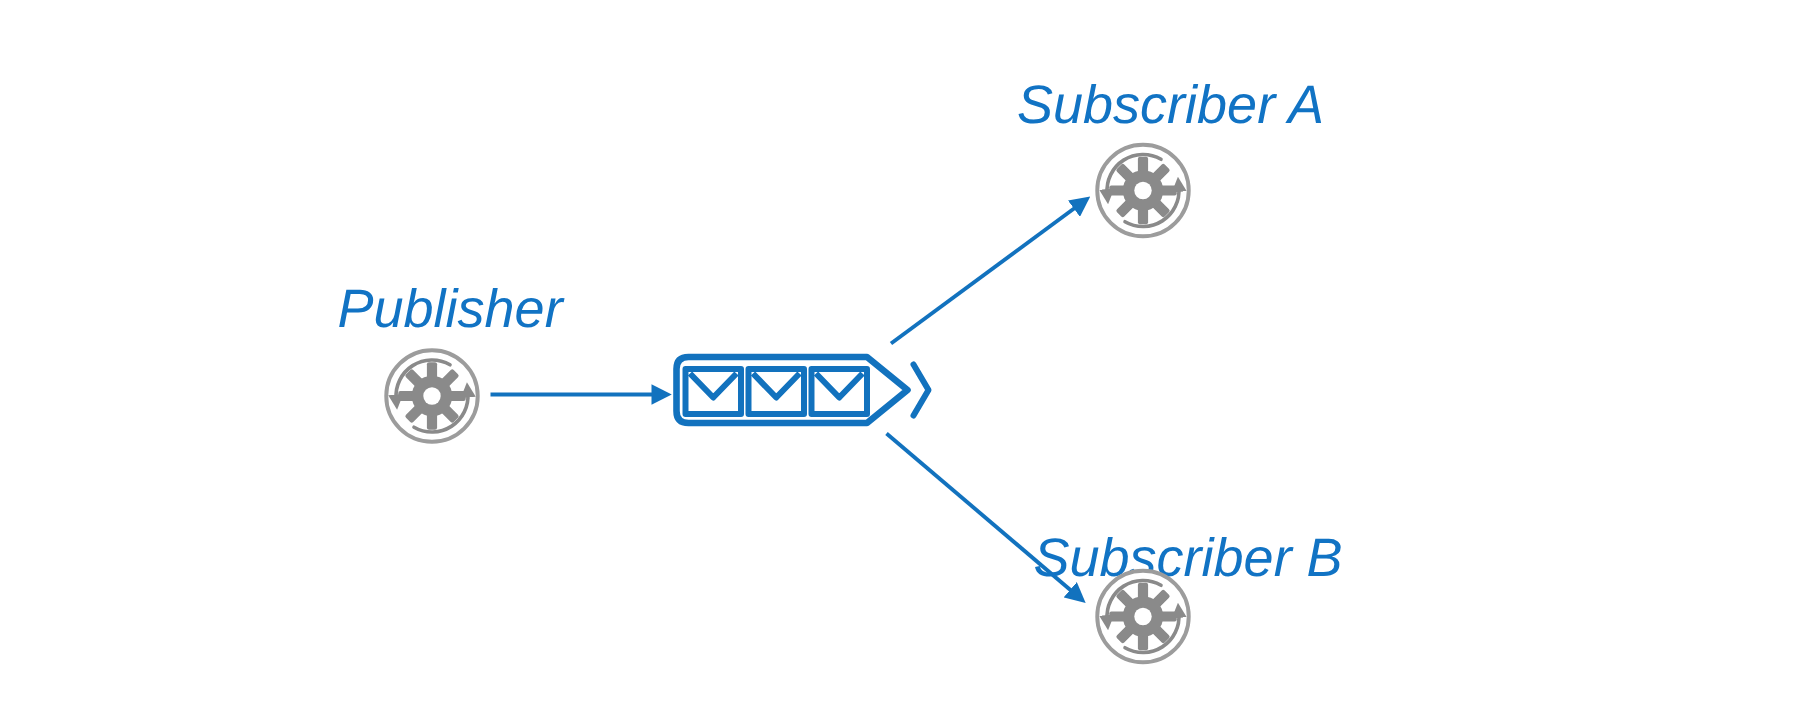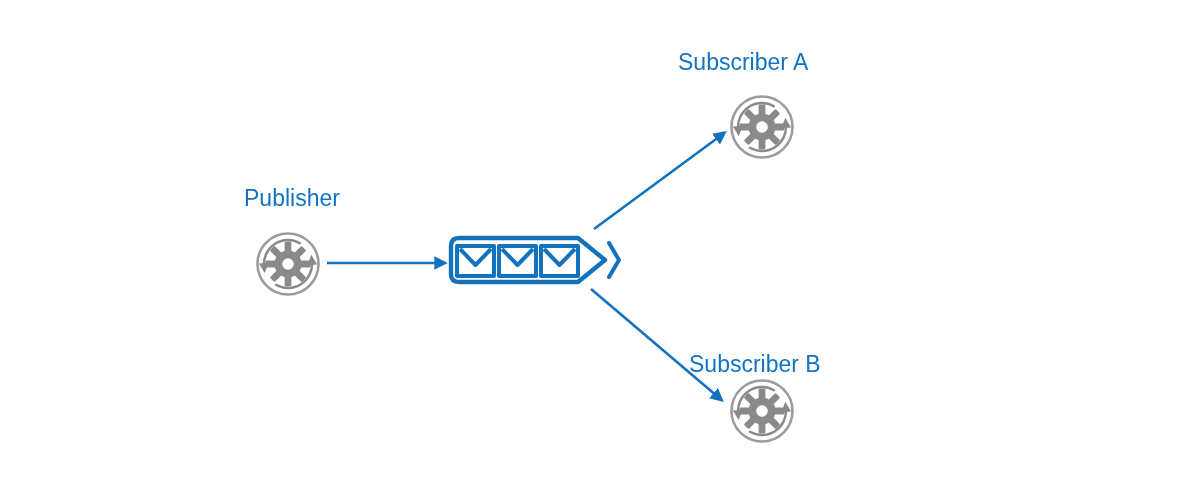--- a/index.html
+++ b/index.html
@@ -12,24 +12,25 @@
     position: relative;
     width: 1200px;
     height: 480px;
     background: var(--background, #ffffff);
     overflow: hidden;
   }
   .abs { position: absolute; }
   .node-label {
     position: absolute;
     color: var(--label_blue, #1173c4);
-    font-size: 23px;
+    font-size: 36px;
     font-weight: 400;
     white-space: nowrap;
     line-height: 1.1;
+    font-style: italic;
   }
   .edges-layer {
     position: absolute;
     left: 0; top: 0;
     width: 1200px; height: 480px;
   }
   .edge-line {
     stroke: var(--accent_blue, #1272be);
     stroke-width: 2.6;
     fill: none;
@@ -70,21 +71,21 @@
       </marker>
     </defs>
   </svg>
 
   <svg class="edges-layer" viewBox="0 0 1200 480">
     <path class="edge-line" d="M 327 263 L 435 263" marker-end="url(#blueArrow)"></path>
     <path class="edge-line" d="M 594 229 L 716.5 138.7" marker-end="url(#blueArrow)"></path>
     <path class="edge-line" d="M 591 289 L 714 393.6" marker-end="url(#blueArrow)"></path>
   </svg>
 
-  <div class="node-label" style="left:244px; top:186px;">Publisher</div>
+  <div class="node-label" style="left:225px; top:186px;">Publisher</div>
 
   <span class="abs" style="left:254px; top:230px;">
     <svg width="68" height="68" viewBox="0 0 68 68">
       <circle class="gear-ring" cx="34" cy="34" r="30.5"></circle>
       <path class="gear-arc" d="M 46 13.2 A 24 24 0 0 0 10.1 36.1" marker-end="url(#grayArrow)"></path>
       <path class="gear-arc" d="M 22 54.8 A 24 24 0 0 0 57.9 31.9" marker-end="url(#grayArrow)"></path>
       <g class="gear-body">
         <rect x="30.6" y="11.5" width="6.8" height="12" rx="1.4"></rect>
         <rect x="30.6" y="11.5" width="6.8" height="12" rx="1.4" transform="rotate(45 34 34)"></rect>
         <rect x="30.6" y="11.5" width="6.8" height="12" rx="1.4" transform="rotate(90 34 34)"></rect>

